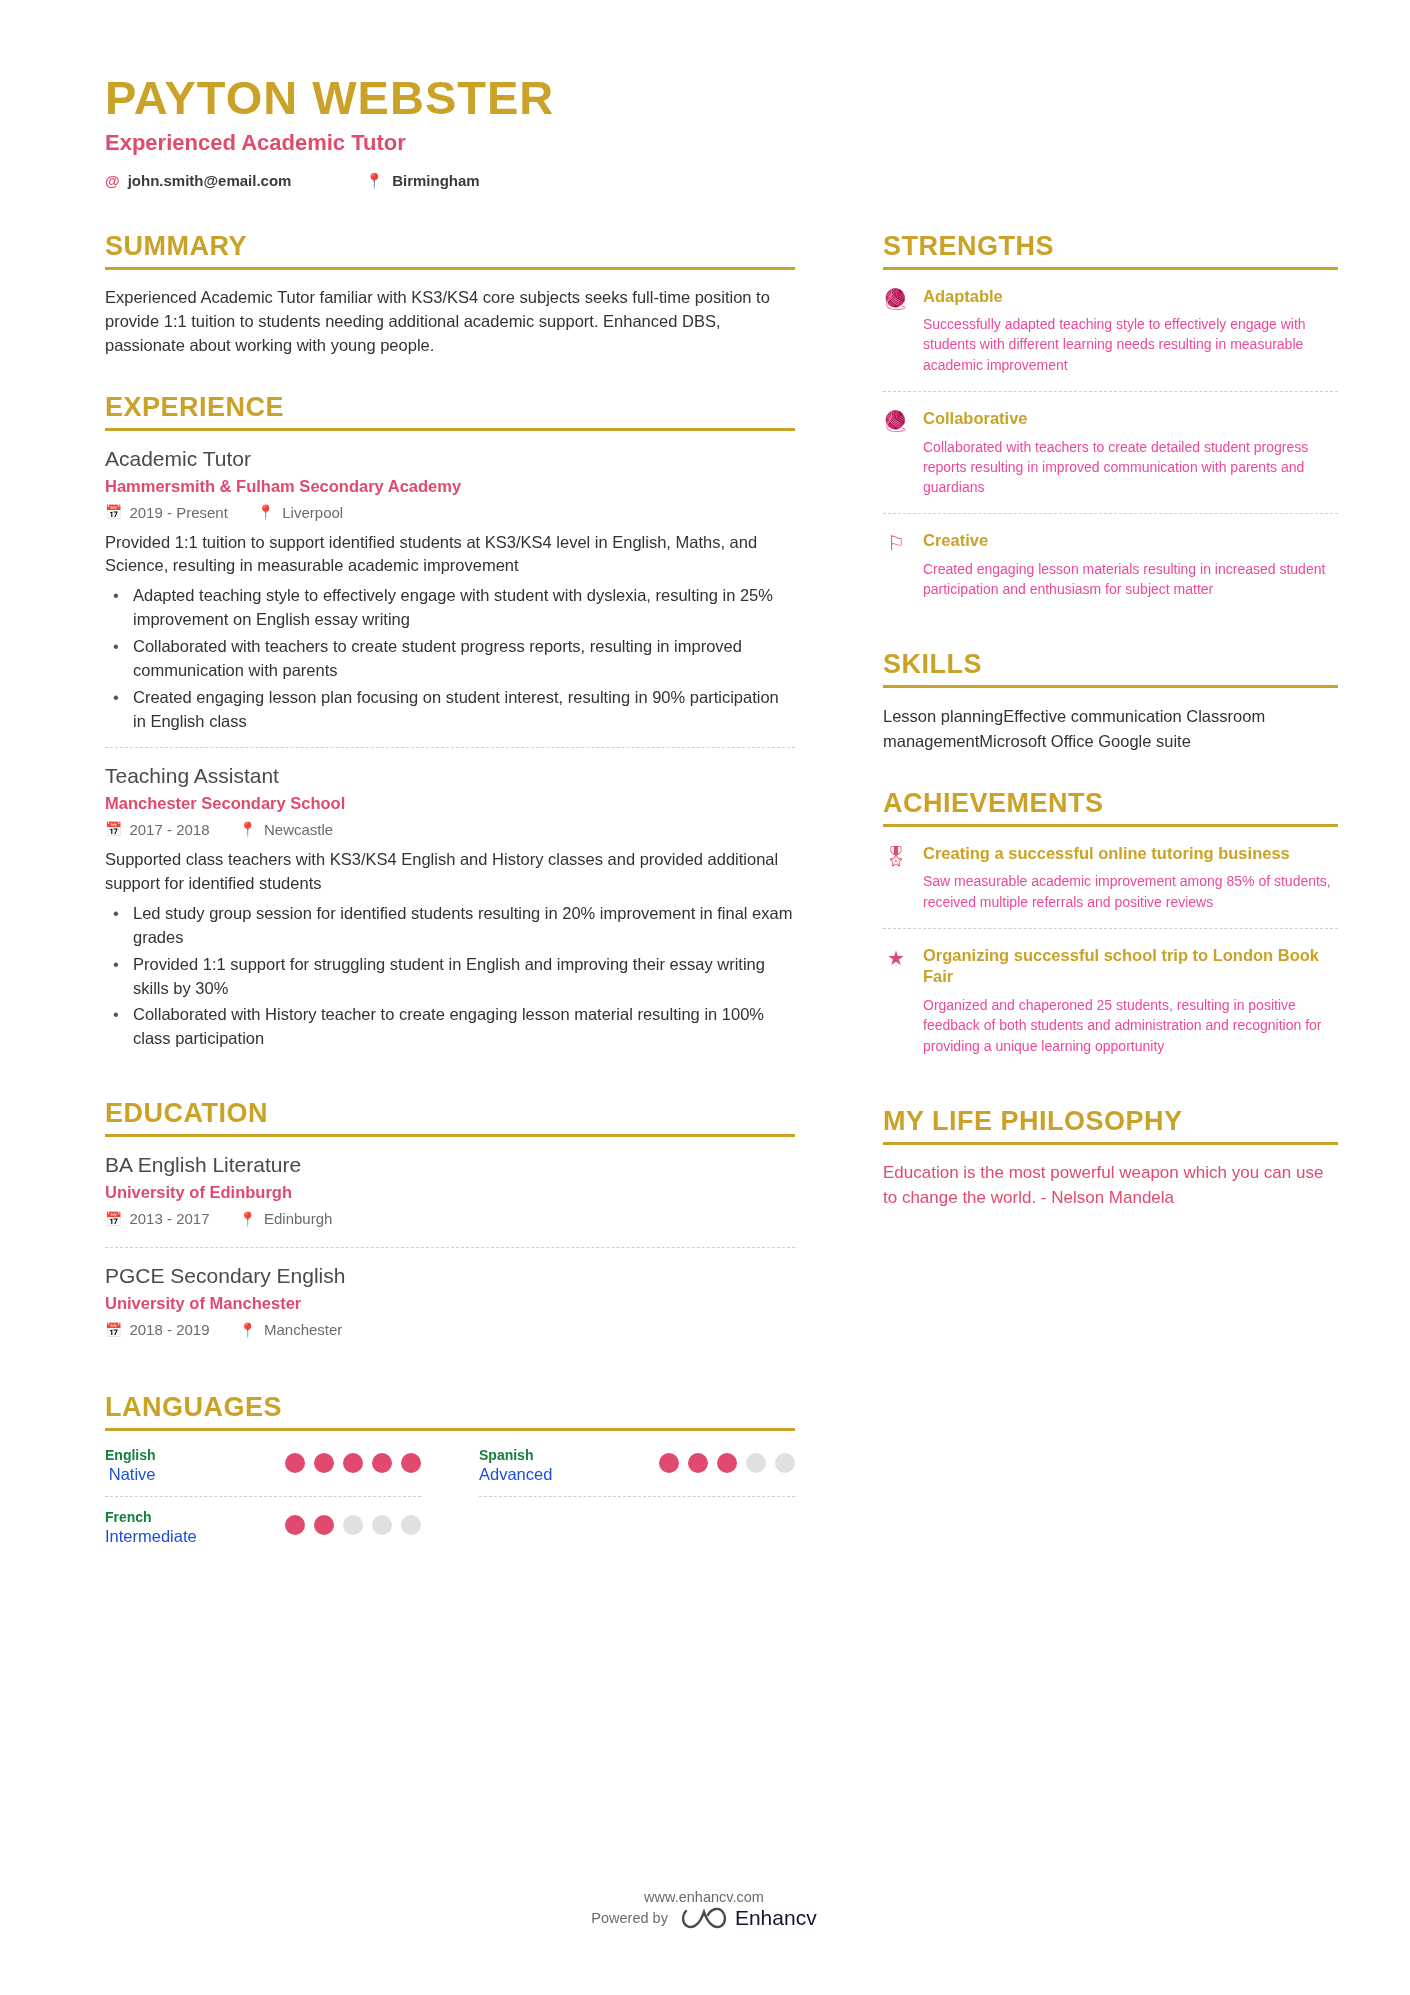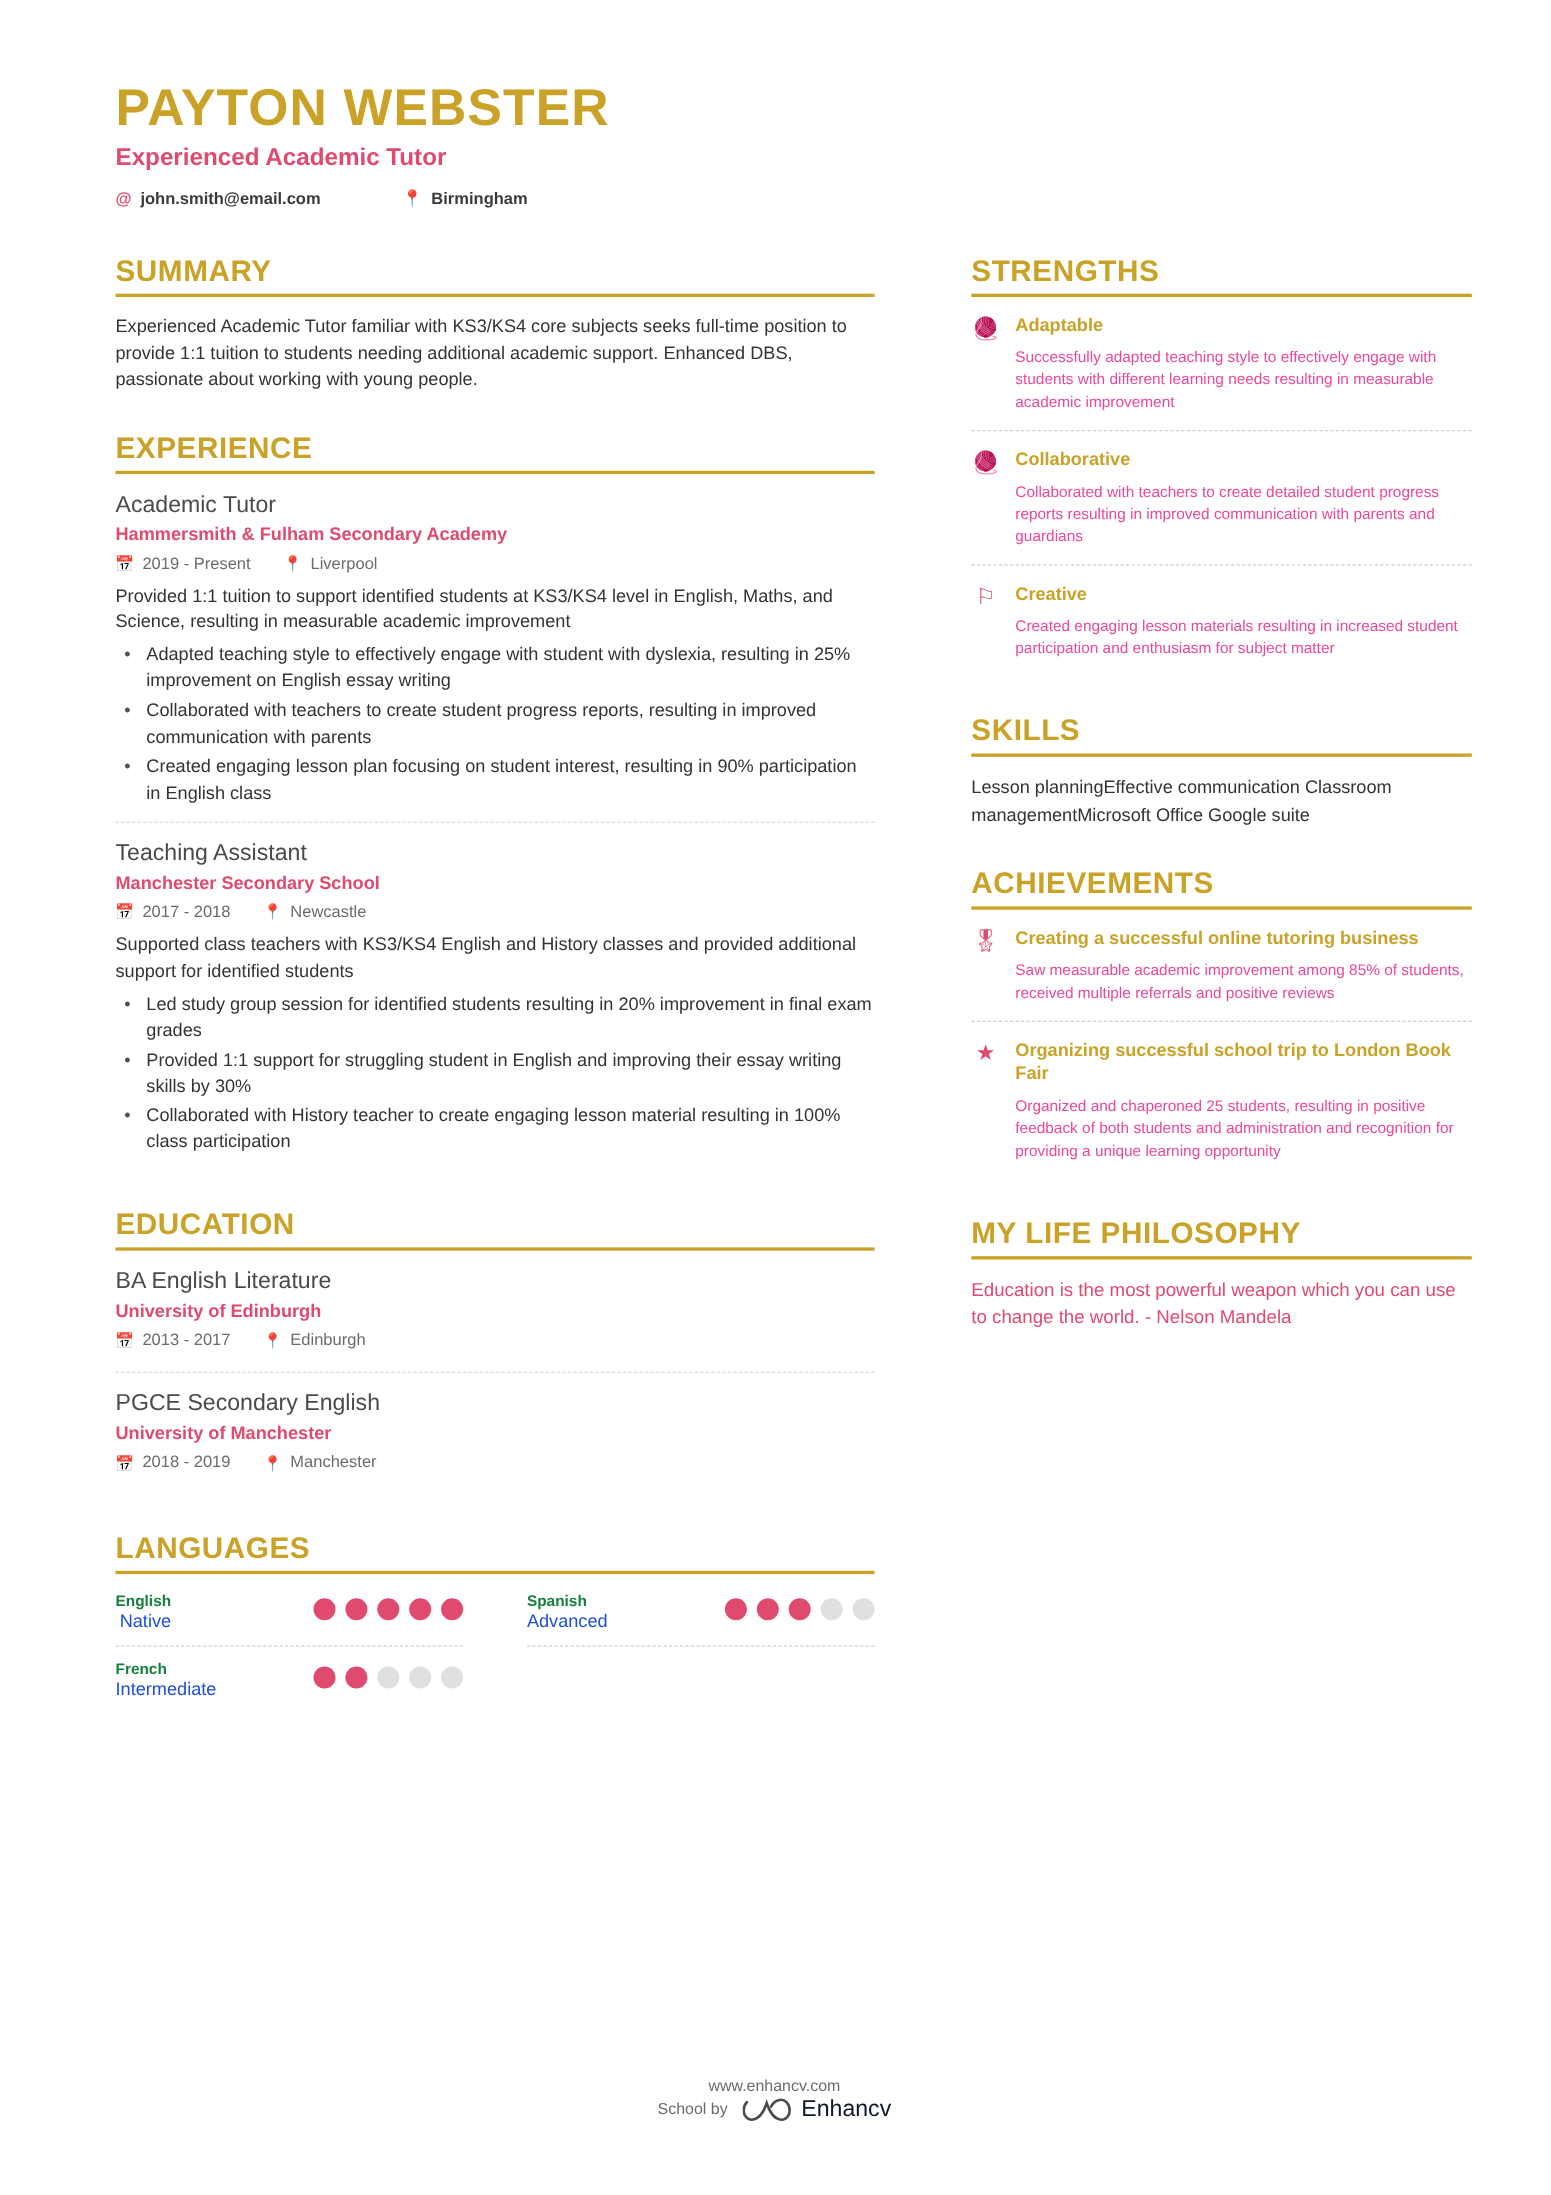--- a/index.html
+++ b/index.html
@@ -480,21 +480,21 @@
         <div class="sec-rule"></div>
         <p class="philosophy">Education is the most powerful weapon which you can use to change the world. - Nelson Mandela</p>
       </div>
 
     </div>
   </div>
 
   <div class="footer">
     <span>www.enhancv.com</span>
     <span class="powered">
-      <span>School by</span>
+      <span>Powered by</span>
       <span class="brand">
         <svg width="44" height="26" viewBox="0 0 44 26">
           <path d="M4 6 C0 10, 0 18, 5 21 C10 24, 16 20, 19 14 C21 10, 22 7, 22 7 C22 7, 23 10, 25 14 C28 20, 34 24, 39 21 C44 18, 44 10, 40 6 C36 2, 29 4, 26 10" fill="none" stroke="#4a4a4a" stroke-width="2.4" stroke-linecap="round"></path>
         </svg>
         <span>Enhancv</span>
       </span>
     </span>
   </div>
 
 </div>

